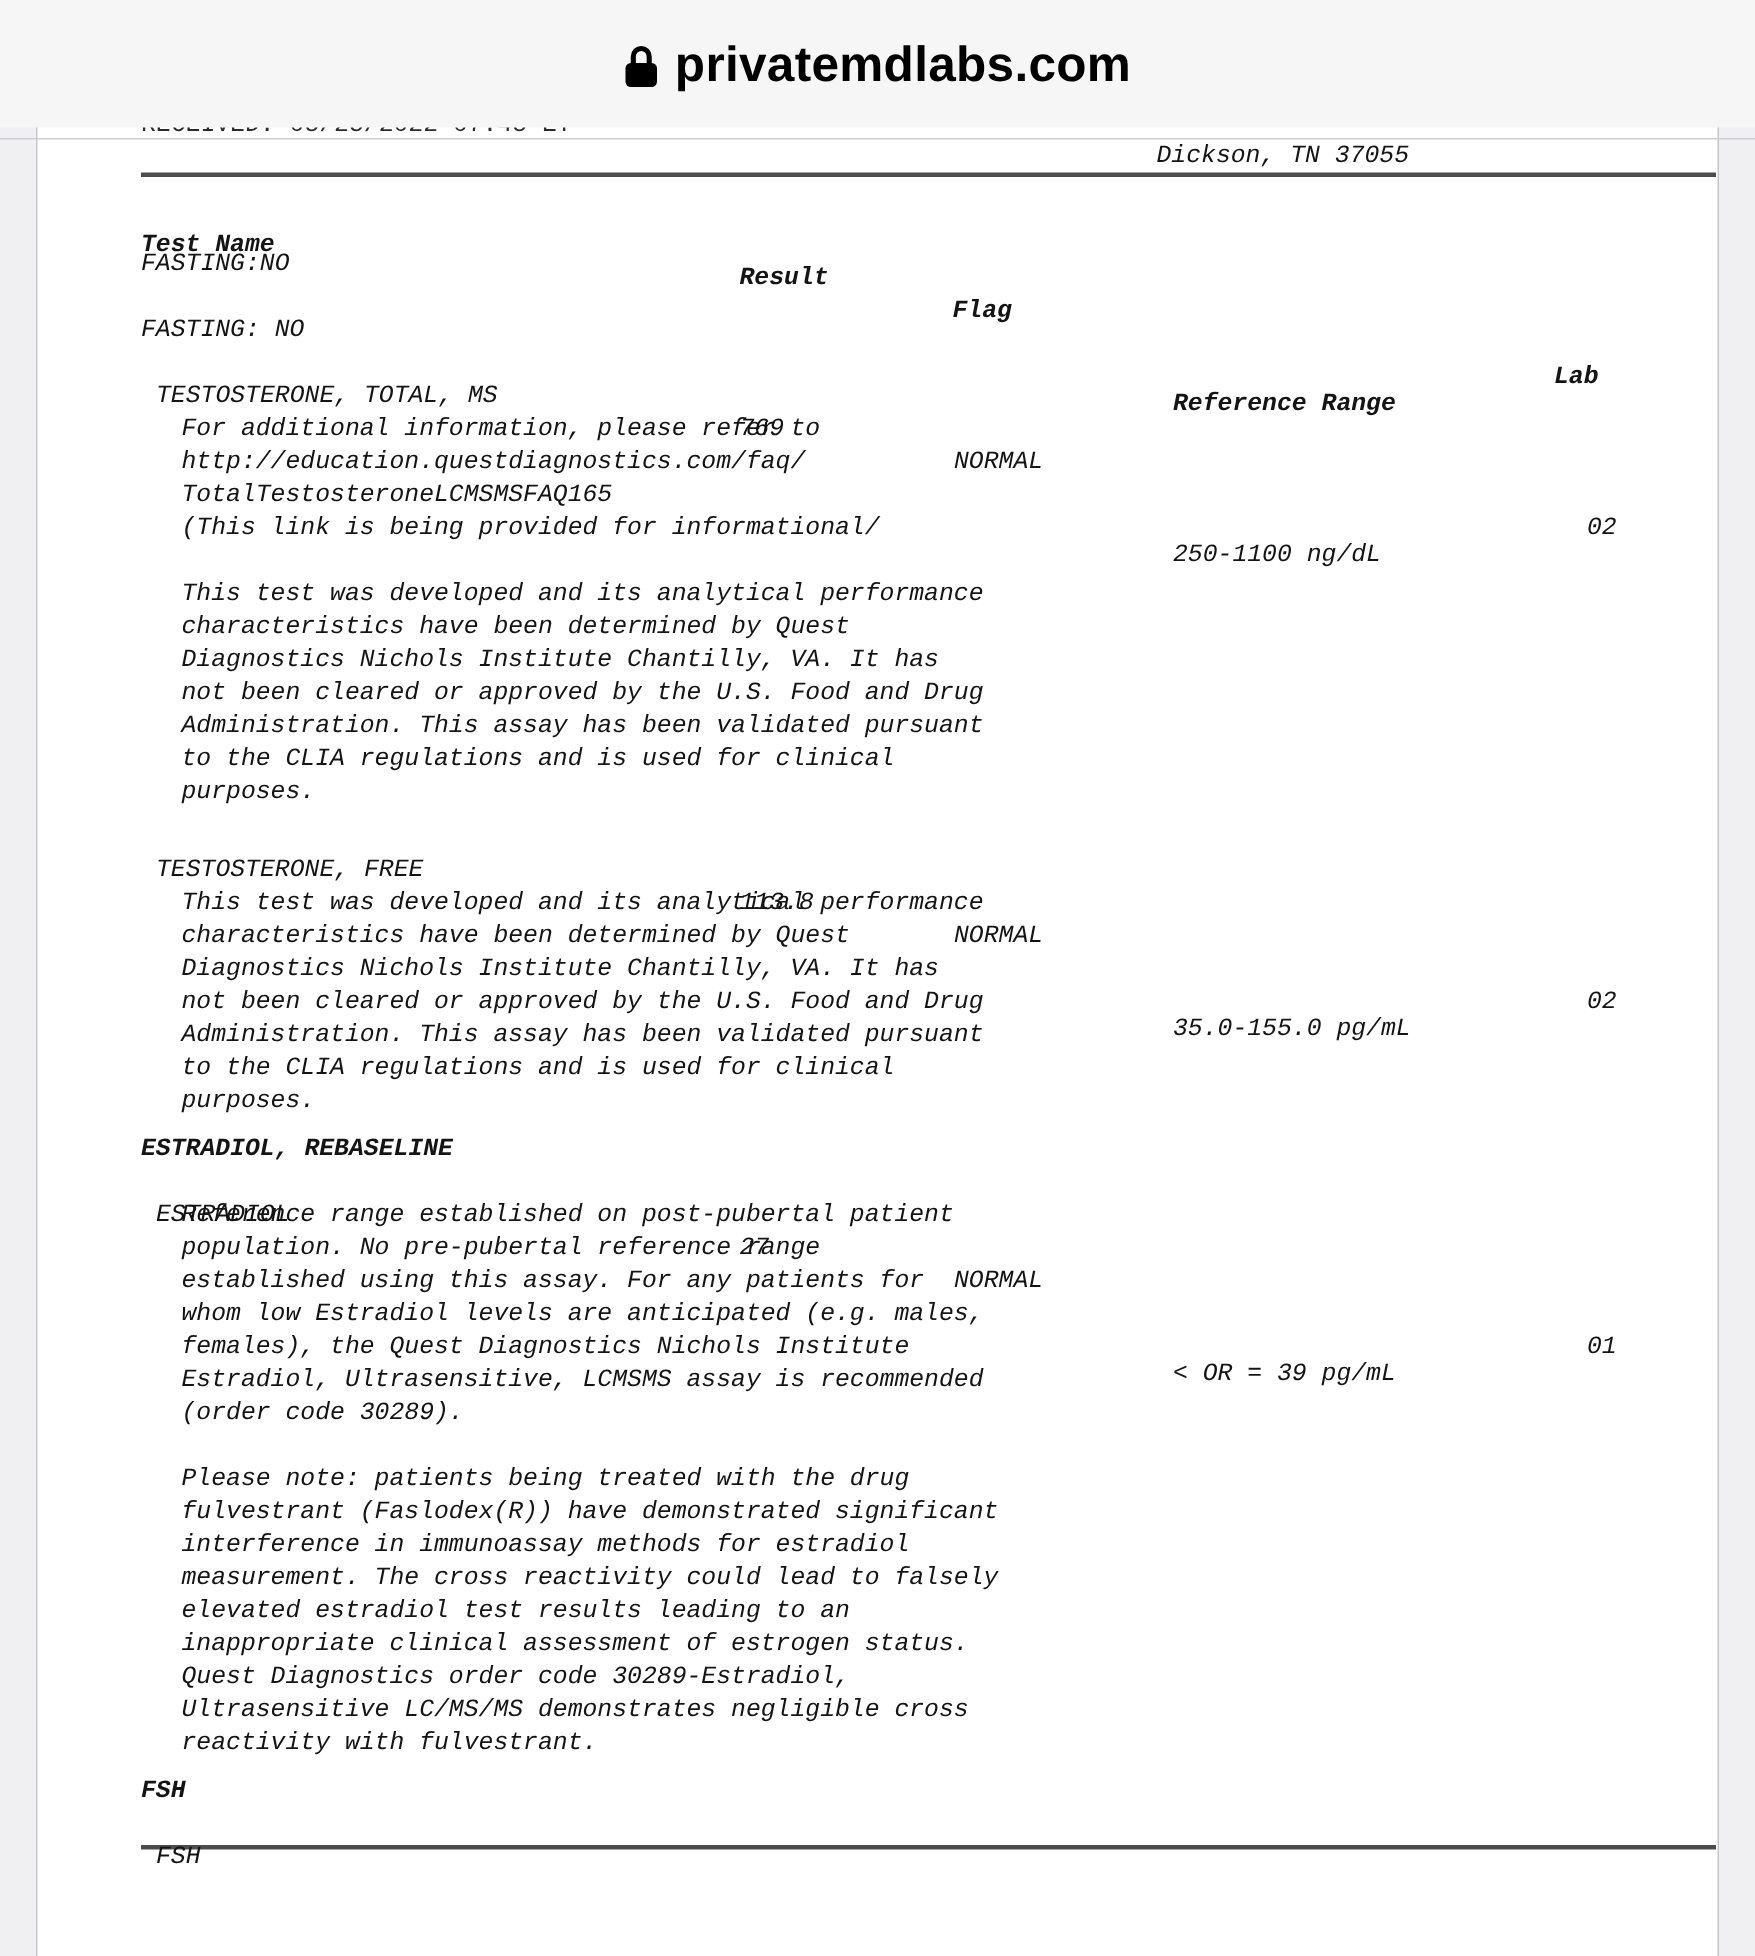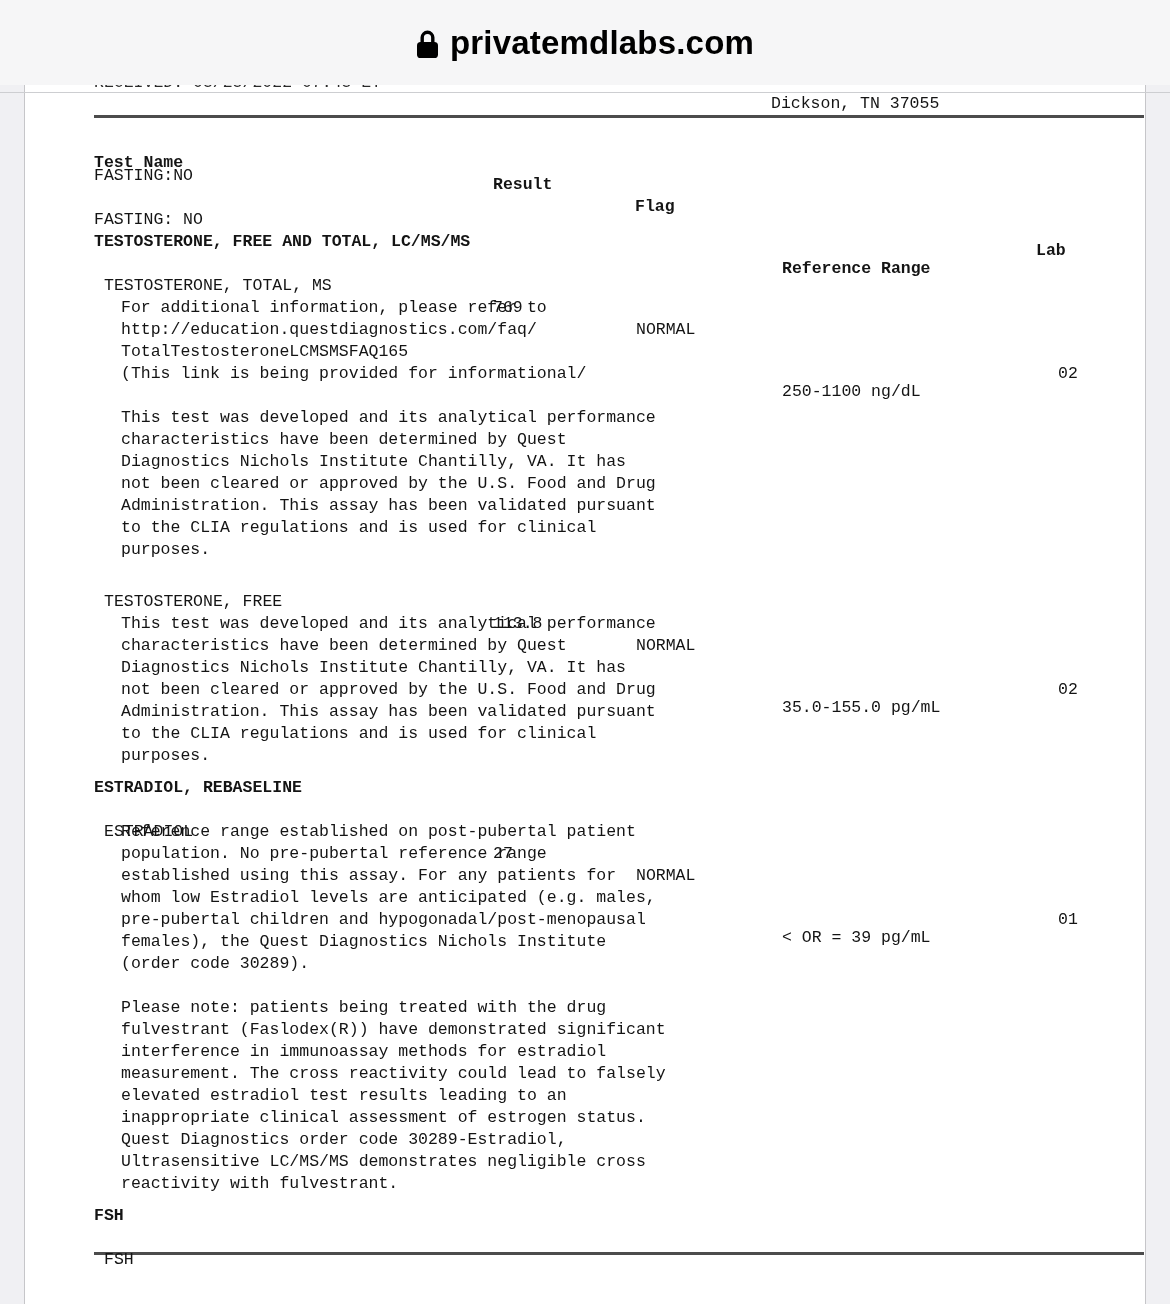--- a/index.html
+++ b/index.html
@@ -24,21 +24,21 @@
   .hairline{
     position:absolute;top:92px;left:0;right:0;height:1px;z-index:3;
     background:#cdced1;
   }
   
   .page{
     position:absolute;top:0;bottom:0;left:24px;right:24px;z-index:1;
     background:#ffffff;
     border-left:1px solid #c6c6c9;border-right:1px solid #c6c6c9;
   }
-  .doc{padding:93px 0 16px 69px;font-size:16.5px;}
+  .doc{padding:93px 0 16px 69px;font-size:16.5px;font-style:italic;}
   .ln{line-height:22px;white-space:pre;}
   .b{font-weight:bold;}
   .gap{height:22px;}
   .clipped-line{
     position:absolute;top:72px;left:69px;z-index:1;
     font-size:16.5px;line-height:22px;white-space:pre;color:#2a2a2a;
   }
   .address{padding-left:677px;}
   .rule{width:1050px;height:3px;background:#4c4c4c;}
   .rule.bottom{margin-top:3px;}
@@ -75,21 +75,20 @@
       <span class="c-result b">Result</span>
       <span class="c-flag b">Flag</span>
       <span class="c-ref b">Reference Range</span>
       <span class="c-lab b">Lab</span>
     </div>
 
     <div class="ln">FASTING:NO</div>
     <div class="gap"></div>
     <div class="ln">FASTING: NO</div>
 
-    <div class="ln b">TESTOSTERONE, FREE AND TOTAL, LC/MS/MS</div>
 
     <div class="row">
       <span class="c-name">TESTOSTERONE, TOTAL, MS</span>
       <span class="c-result">769</span>
       <span class="c-flag">NORMAL</span>
       <span class="c-ref">250-1100 ng/dL</span>
       <span class="c-lab">02</span>
     </div>
 
     <div class="gap"></div>
@@ -141,22 +140,22 @@
       <span class="c-flag">NORMAL</span>
       <span class="c-ref">&lt; OR = 39 pg/mL</span>
       <span class="c-lab">01</span>
     </div>
 
     <div class="para">
         <div class="ln">Reference range established on post-pubertal patient</div>
         <div class="ln">population. No pre-pubertal reference range</div>
         <div class="ln">established using this assay. For any patients for</div>
         <div class="ln">whom low Estradiol levels are anticipated (e.g. males,</div>
-        <div class="ln">pre-pubertal children and hypogonadal/post-menopausal</div>
         <div class="ln">females), the Quest Diagnostics Nichols Institute</div>
+        <div class="ln">Estradiol, Ultrasensitive, LCMSMS assay is recommended</div>
         <div class="ln">(order code 30289).</div>
       </div>
 
     <div class="gap"></div>
 
     <div class="para">
         <div class="ln">Please note: patients being treated with the drug</div>
         <div class="ln">fulvestrant (Faslodex(R)) have demonstrated significant</div>
         <div class="ln">interference in immunoassay methods for estradiol</div>
         <div class="ln">measurement. The cross reactivity could lead to falsely</div>

